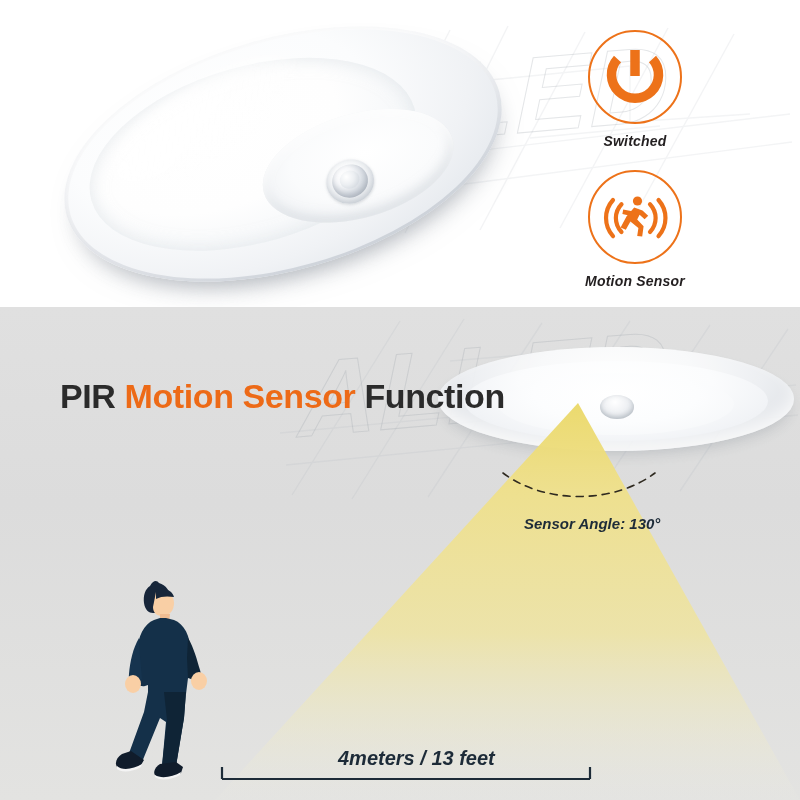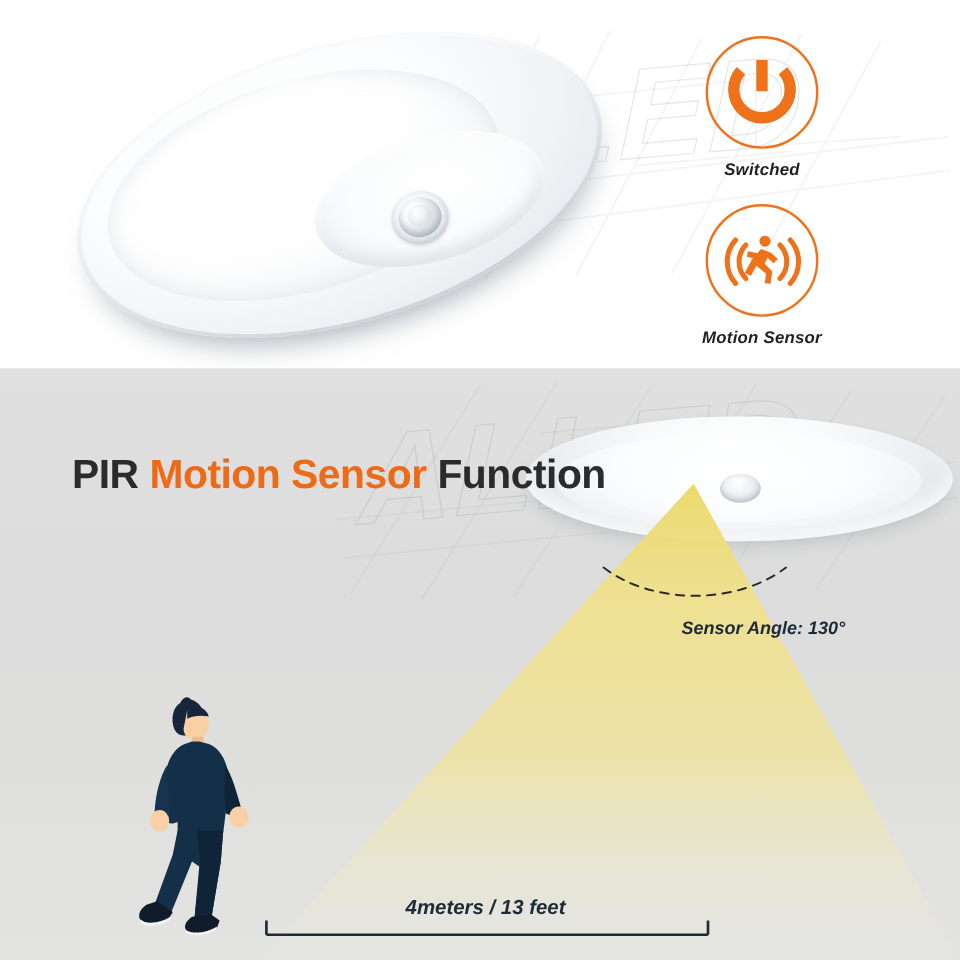--- a/index.html
+++ b/index.html
@@ -242,21 +242,20 @@
   }
 
   #sensor-angle-label {
     position: absolute;
     left: 524px; top: 208px;
     font-size: 15px;
     font-weight: bold;
     font-style: italic;
     color: #1d2b38;
     white-space: nowrap;
-    margin-left: 44px;
   }
 
   
   #walking-person {
     position: absolute;
     left: 104px; top: 259px;
     width: 124px; height: 220px;
   }
 
   
@@ -420,16 +419,16 @@
       </g>
     </svg>
 
     <svg id="dimension-bar" viewBox="0 0 400 50">
       <g stroke="#1d2b38" stroke-width="2.2" fill="none">
         <line x1="12" y1="32" x2="380" y2="32"></line>
         <line x1="12" y1="20" x2="12" y2="32"></line>
         <line x1="380" y1="20" x2="380" y2="32"></line>
       </g>
     </svg>
-    <div id="dimension-label" style="position:absolute;left:338px;top:440px;font-size:17px;font-weight:bold;font-style:italic;color:#1d2b38;white-space:nowrap;">4meters / 13 feet</div>
+    <div id="dimension-label" style="position:absolute;left:338px;top:440px;font-size:20px;font-weight:bold;font-style:italic;color:#1d2b38;white-space:nowrap;">4meters / 13 feet</div>
 
   </div>
 </div>
 
 </body></html>

